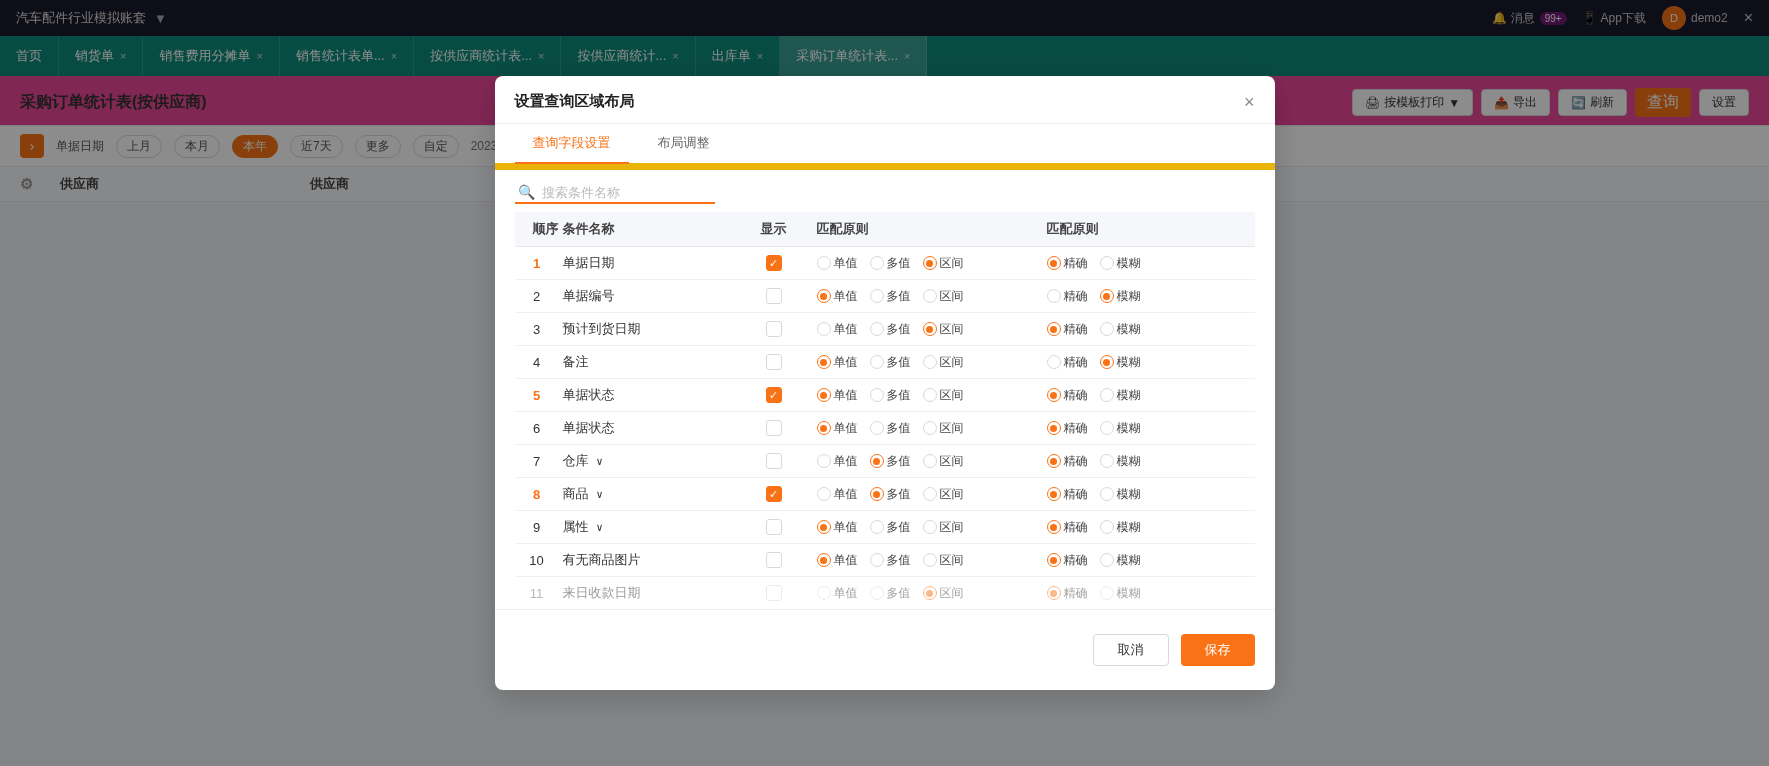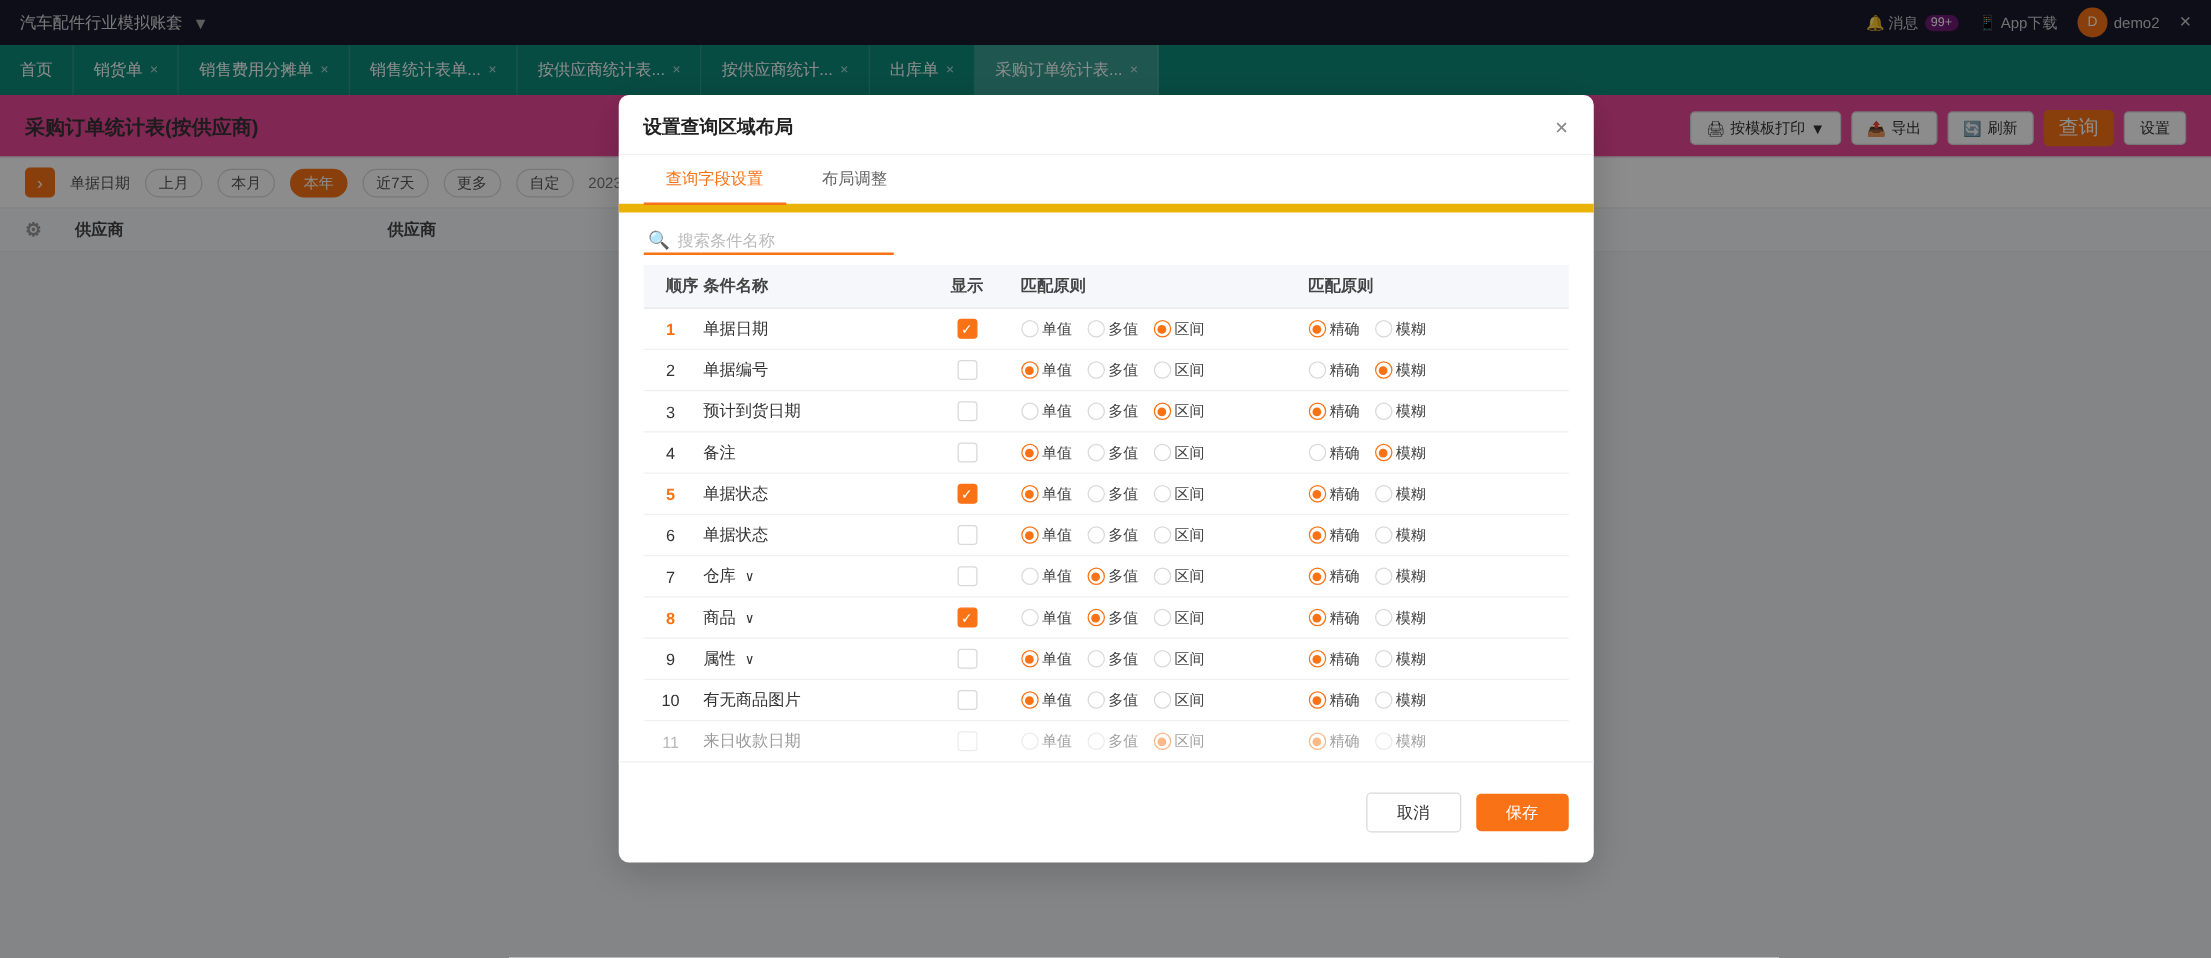--- a/index.html
+++ b/index.html
@@ -278,21 +278,20 @@
     }
 
     
     .dialog-table::-webkit-scrollbar { width: 6px; }
     .dialog-table::-webkit-scrollbar-thumb { background: #ccc; border-radius: 3px; }
 
     
     .dialog-footer {
       padding: 24px 20px;
       display: flex;
-      align-items: center;
       justify-content: flex-end;
       gap: 12px;
       border-top: 1px solid #f0f0f0;
     }
     .btn-cancel {
       padding: 6px 24px;
       border: 1px solid #d9d9d9;
       border-radius: 4px;
       background: #fff;
       font-size: 13px;

